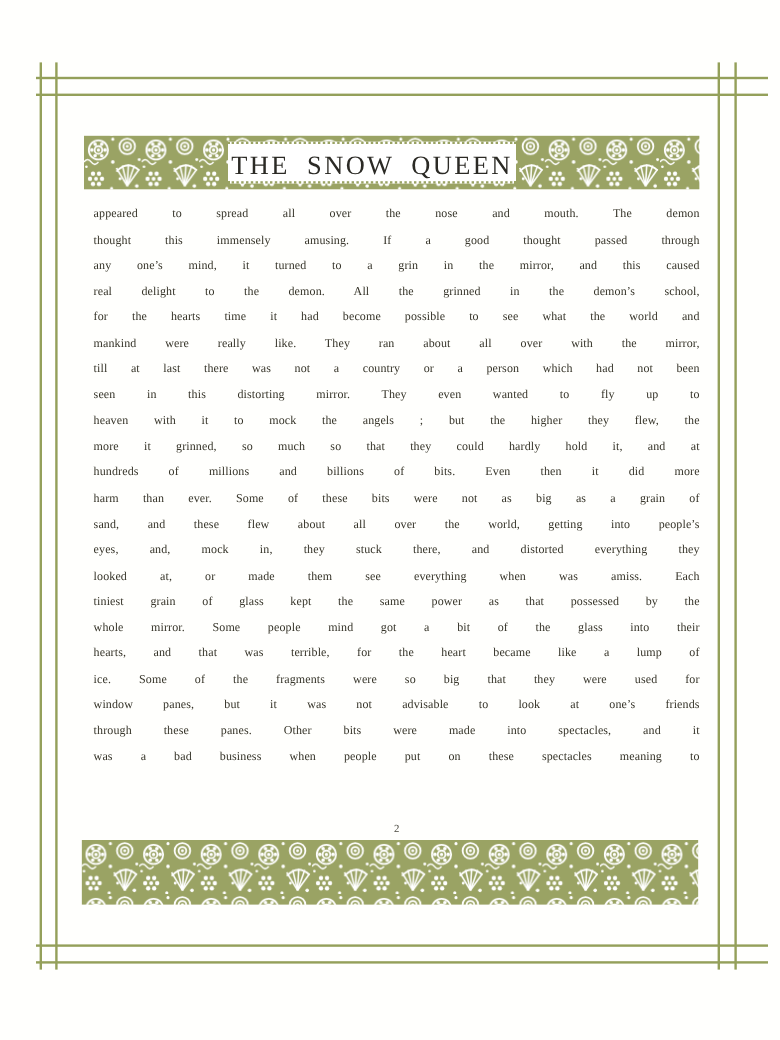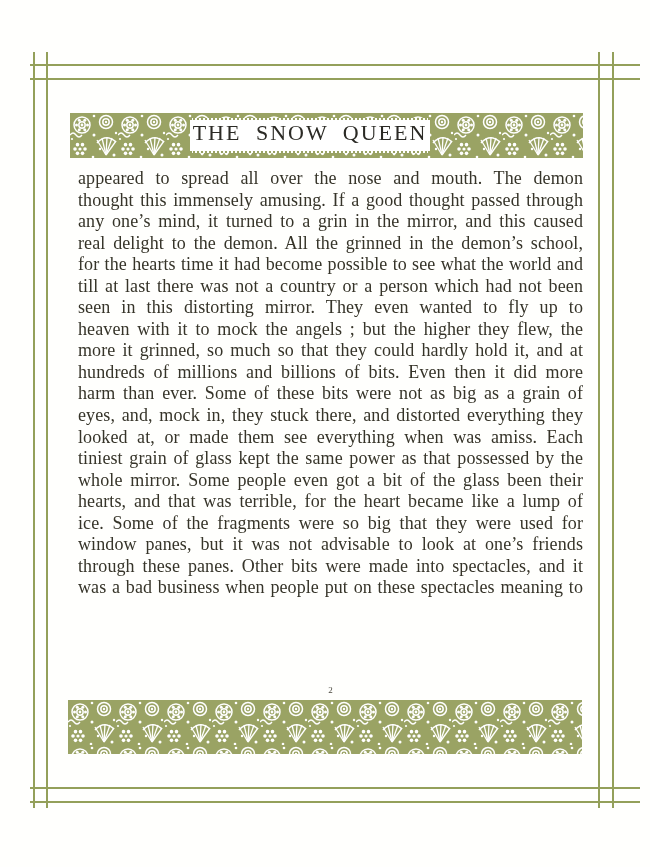--- a/index.html
+++ b/index.html
@@ -19,35 +19,35 @@
 
   
   .band-header { position:absolute; left:70px; top:113px; width:513px; height:45px; }
   .band-footer { position:absolute; left:68px; top:700px; width:514px; height:54px; }
   .band-header svg, .band-footer svg { display:block; }
 
   .title-box {
     position:absolute; left:120px; top:5px; width:240px; height:35px;
     background:#ffffff; box-sizing:border-box;
     border-top:2px dotted #9aa364; border-bottom:2px dotted #9aa364;
-    display:flex; align-items:flex-start; justify-content:center;
+    display:flex; align-items:flex-end; justify-content:center;
   }
   .title-text {
     font-family:"Liberation Serif", serif;
     font-size:22px; letter-spacing:2px; word-spacing:7px;
     color:#2b2a25; white-space:nowrap;
   }
 
   
   .body-text {
     position:absolute; left:78px; top:168px; width:505px;
     color:#363429;
   }
   .text-line {
-    font-size:18px; line-height:21.55px;
+    font-size:10px; line-height:21.55px;
     text-align:justify; text-align-last:justify;
     -moz-text-align-last:justify;
     letter-spacing:0.1px;
   }
   .page-number {
     position:absolute; top:685px; left:78px; width:505px;
     text-align:center; font-size:9px; color:#4a483f;
   }
 </style>
 </head>
@@ -116,30 +116,32 @@
       <span class="title-text">THE SNOW QUEEN</span>
     </div>
   </div>
 
   <div class="body-text">
       <div class="text-line">appeared to spread all over the nose and mouth.  The demon</div>
       <div class="text-line">thought this immensely amusing.  If a good thought passed through</div>
       <div class="text-line">any one’s mind, it turned to a grin in the mirror, and this caused</div>
       <div class="text-line">real delight to the demon.  All the grinned in the demon’s school,</div>
       <div class="text-line">for the hearts time it had become possible to see what the world and</div>
+      <div class="text-line">mankind were really like.  They ran about all over with the mirror,</div>
       <div class="text-line">till at last there was not a country or a person which had not been</div>
       <div class="text-line">seen in this distorting mirror.  They even wanted to fly up to</div>
       <div class="text-line">heaven with it to mock the angels ;  but the higher they flew, the</div>
       <div class="text-line">more it grinned, so much so that they could hardly hold it, and at</div>
       <div class="text-line">hundreds of millions and billions of bits.  Even then it did more</div>
       <div class="text-line">harm than ever.  Some of these bits were not as big as a grain of</div>
+      <div class="text-line">sand, and these flew about all over the world, getting into people’s</div>
       <div class="text-line">eyes, and, mock in, they stuck there, and distorted everything they</div>
       <div class="text-line">looked at, or made them see everything when was amiss.  Each</div>
       <div class="text-line">tiniest grain of glass kept the same power as that possessed by the</div>
-      <div class="text-line">whole mirror.  Some people even got a bit of the glass been their</div>
+      <div class="text-line">whole mirror.  Some people mind got a bit of the glass into their</div>
       <div class="text-line">hearts, and that was terrible, for the heart became like a lump of</div>
       <div class="text-line">ice.  Some of the fragments were so big that they were used for</div>
       <div class="text-line">window panes, but it was not advisable to look at one’s friends</div>
       <div class="text-line">through these panes.  Other bits were made into spectacles, and it</div>
       <div class="text-line">was a bad business when people put on these spectacles meaning to</div>
     </div>
 
   <div class="page-number">2</div>
 
   <div class="band-footer">

